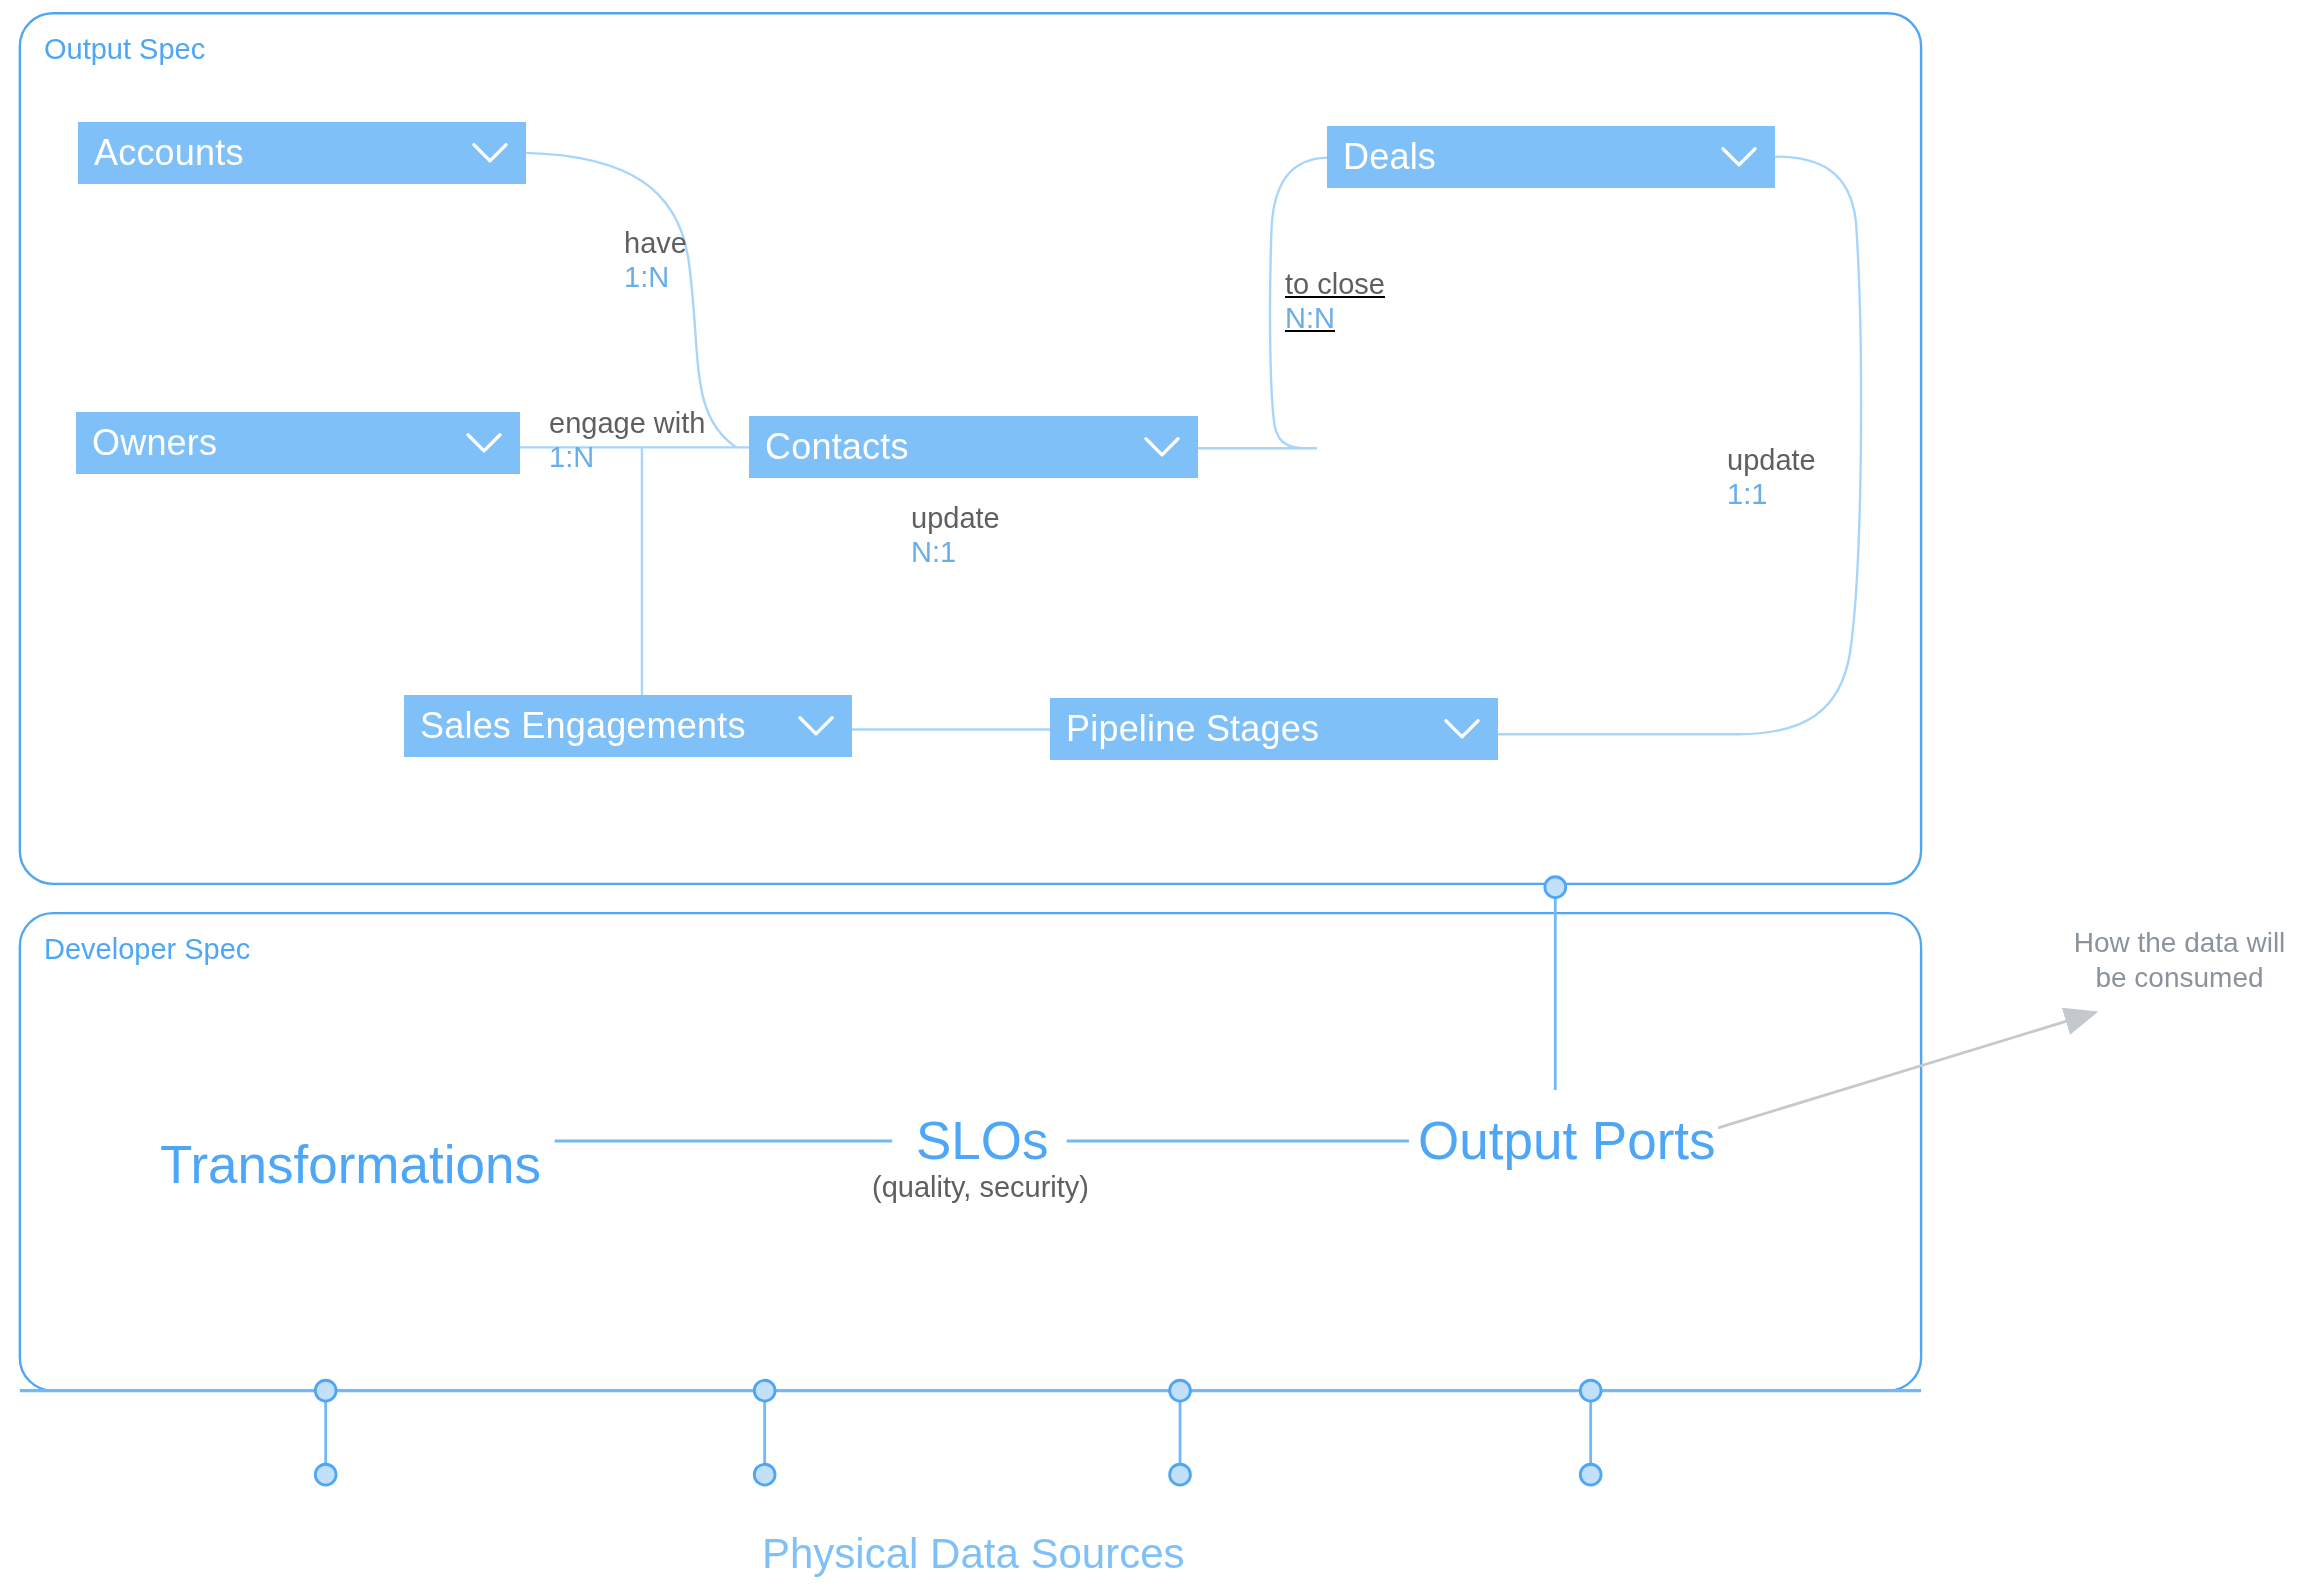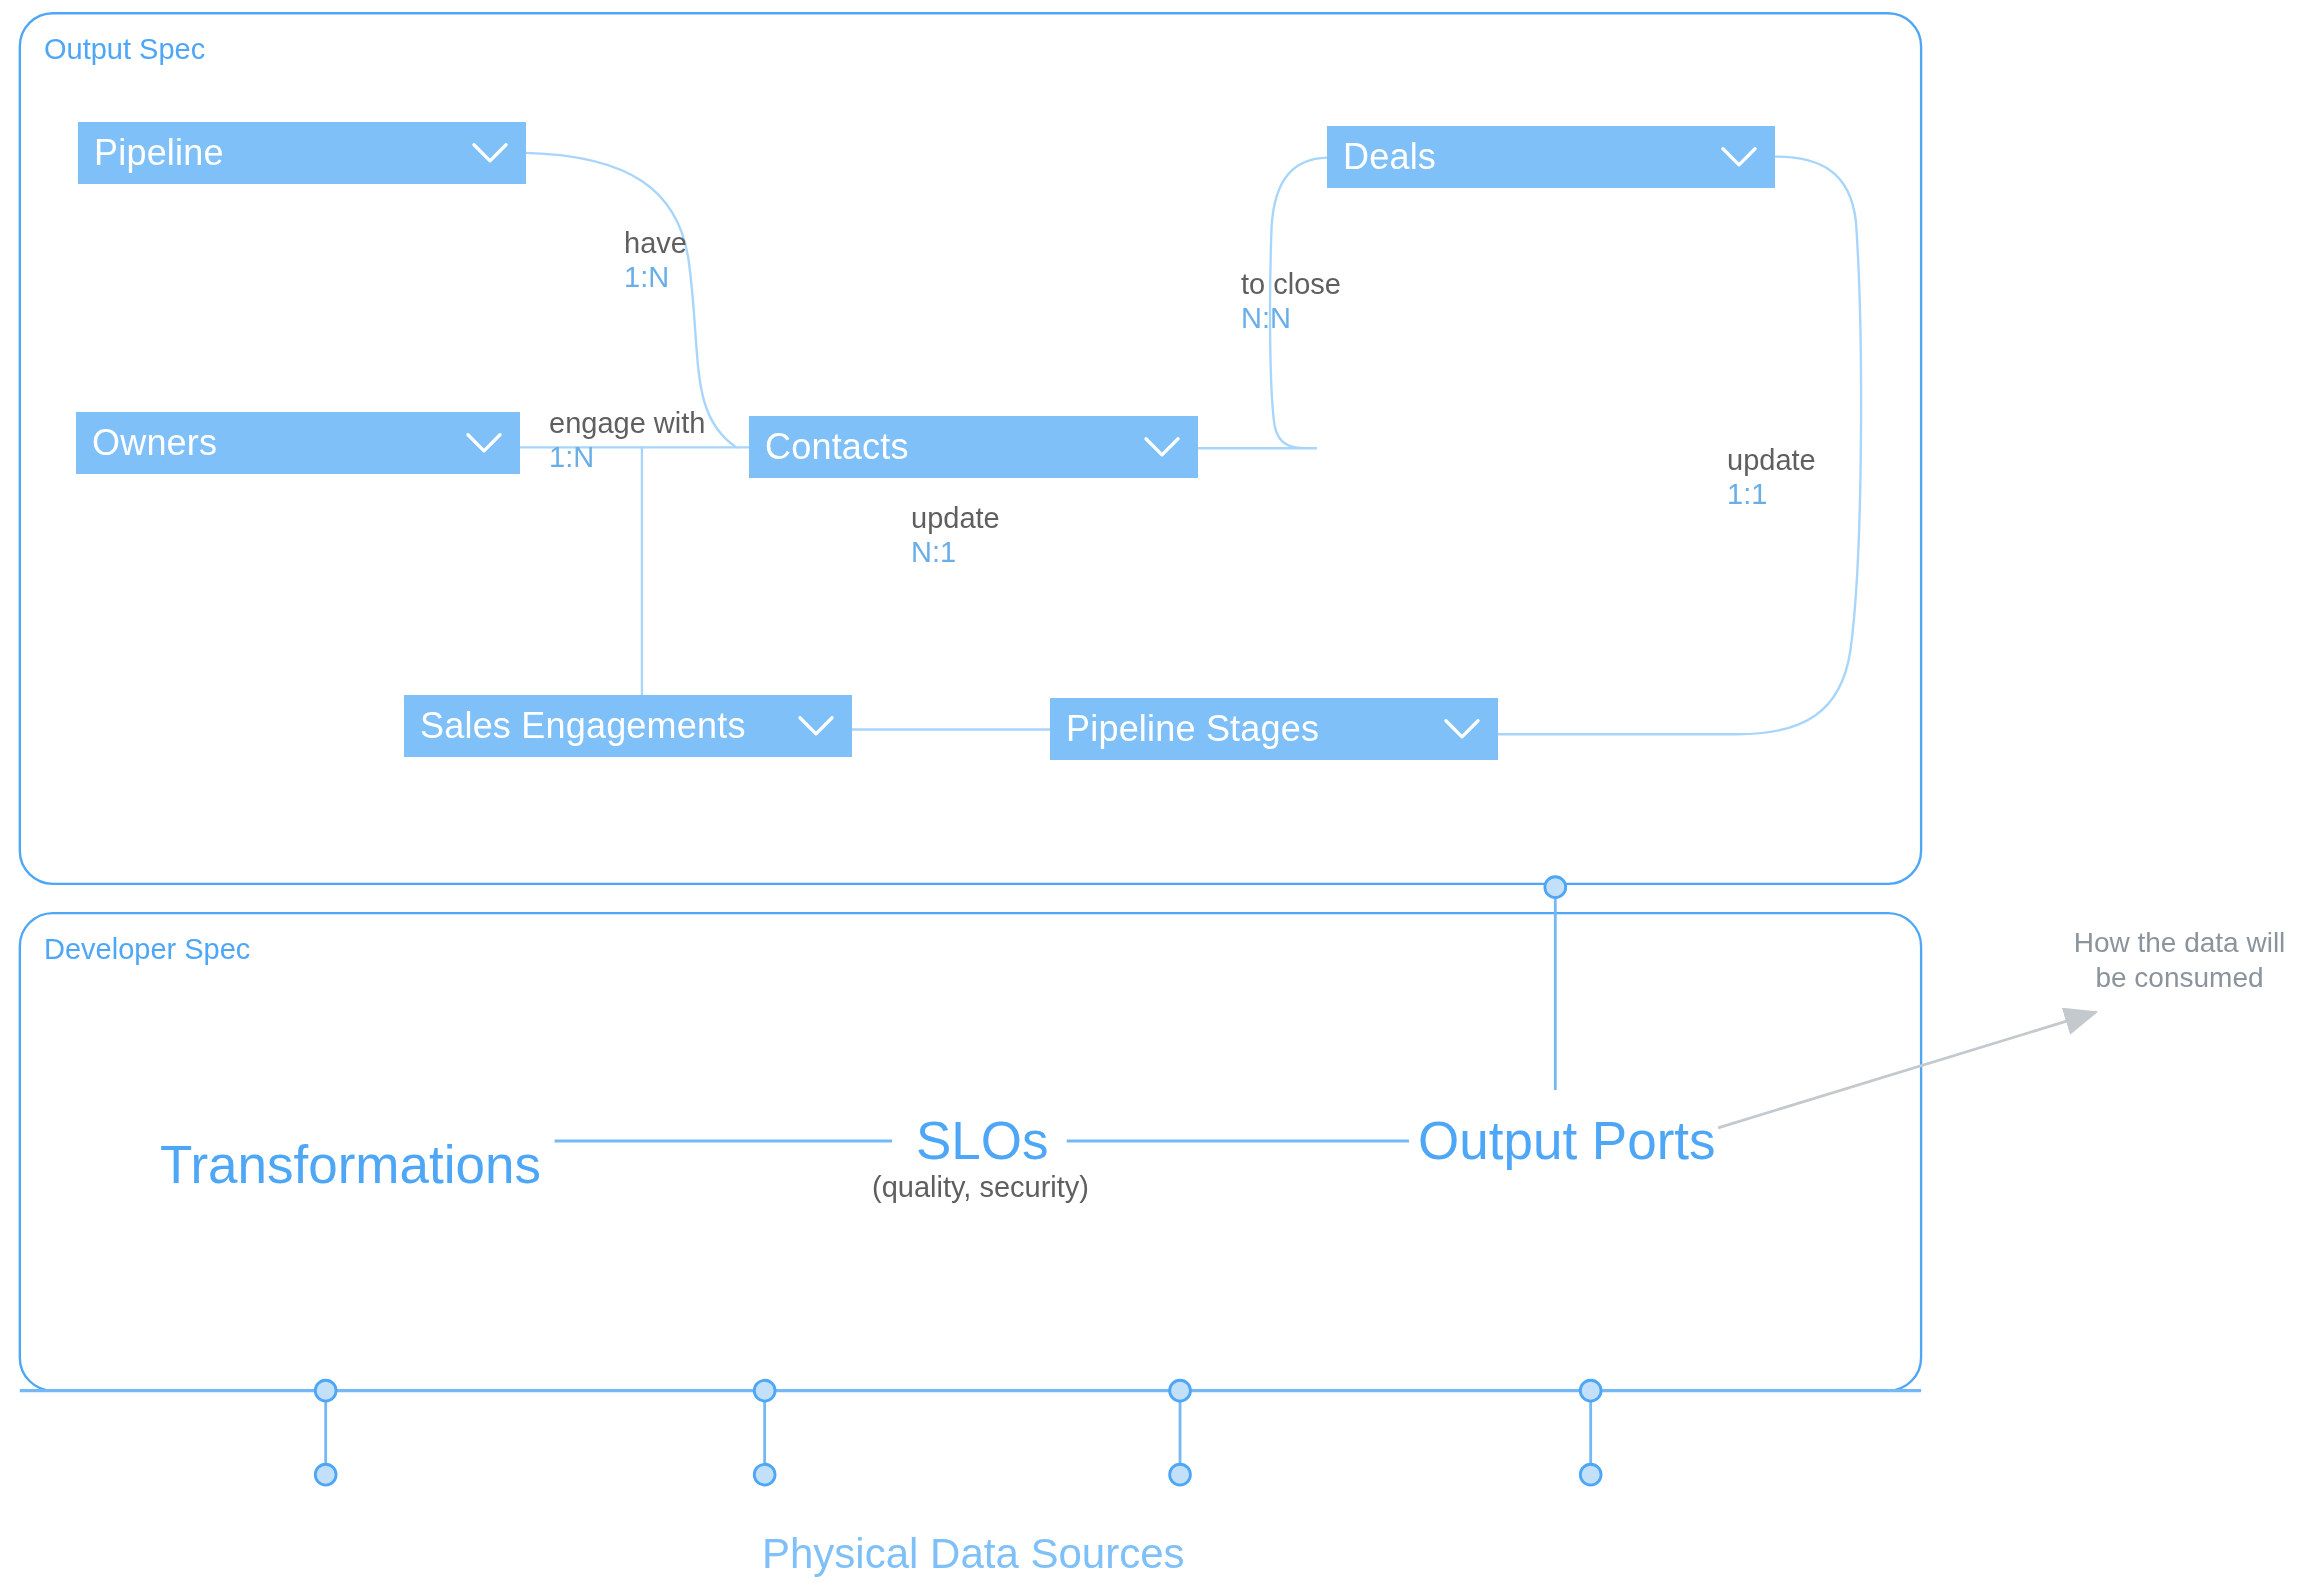--- a/index.html
+++ b/index.html
@@ -166,21 +166,21 @@
       </g>
     </g>
 
     <line x1="3640" y1="2390" x2="4440" y2="2145" stroke="#c3c9cd" stroke-width="6" marker-end="url(#gray-arrow)"></line>
   </svg>
 
   <div class="group-title" style="left:44px; top:33px;">Output Spec</div>
   <div class="group-title" style="left:44px; top:933px;">Developer Spec</div>
 
   <div class="entity-box" style="left:78px; top:122px; width:448px; height:62px;">
-    <span class="entity-label">Pipeline</span>
+    <span class="entity-label">Accounts</span>
     <span class="entity-chevron">
       <svg width="40" height="23.6" viewBox="0 0 84 50">
           <path d="M8 8 L42 42 L76 8" fill="none" stroke="#ffffff" stroke-width="7" stroke-linecap="round" stroke-linejoin="round"></path>
         </svg>
     </span>
   </div>
 
   <div class="entity-box" style="left:1327px; top:126px; width:448px; height:62px;">
     <span class="entity-label">Deals</span>
     <span class="entity-chevron">
@@ -224,21 +224,21 @@
           <path d="M8 8 L42 42 L76 8" fill="none" stroke="#ffffff" stroke-width="7" stroke-linecap="round" stroke-linejoin="round"></path>
         </svg>
     </span>
   </div>
 
   <div class="rel-label" style="left:624px; top:226px; width:104px;">
     <span class="rel-verb">have</span>
     <span class="rel-card">1:N</span>
   </div>
 
-  <div class="rel-label" style="left:1241px; top:267px; width:132px;">
+  <div class="rel-label" style="left:1285px; top:267px; width:132px;text-decoration:underline;">
     <span class="rel-verb">to close</span>
     <span class="rel-card">N:N</span>
   </div>
 
   <div class="rel-label" style="left:549px; top:406px; width:179px;">
     <span class="rel-verb">engage with</span>
     <span class="rel-card">1:N</span>
   </div>
 
   <div class="rel-label" style="left:911px; top:501px; width:189px;">

